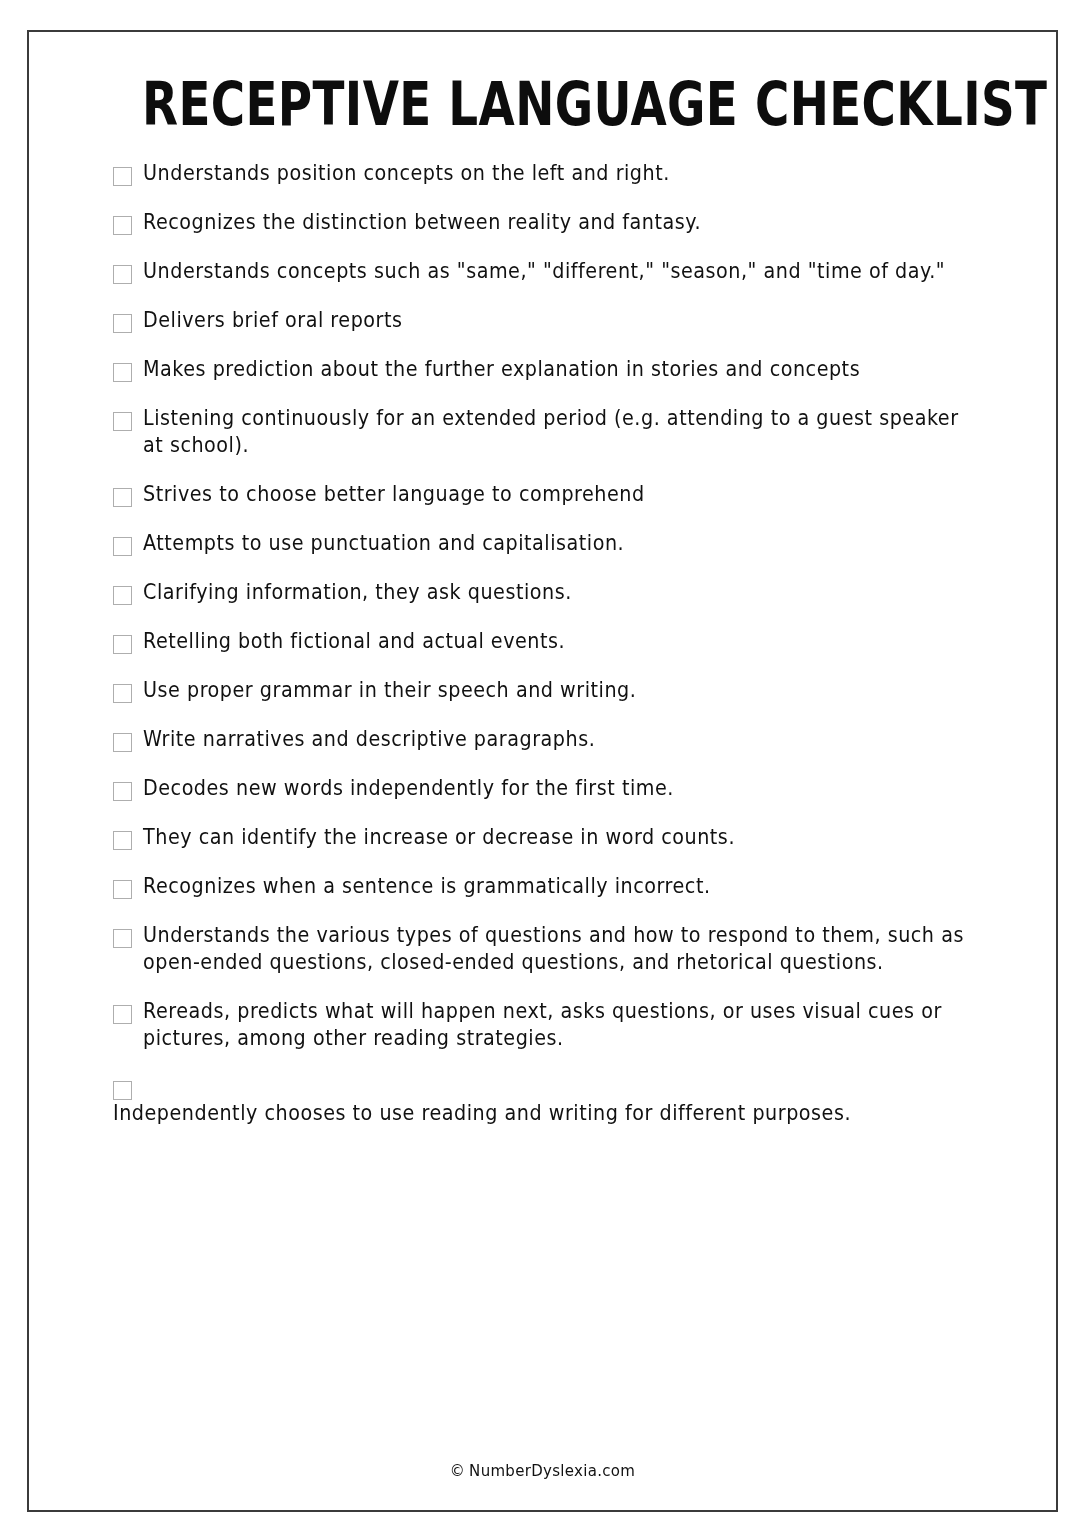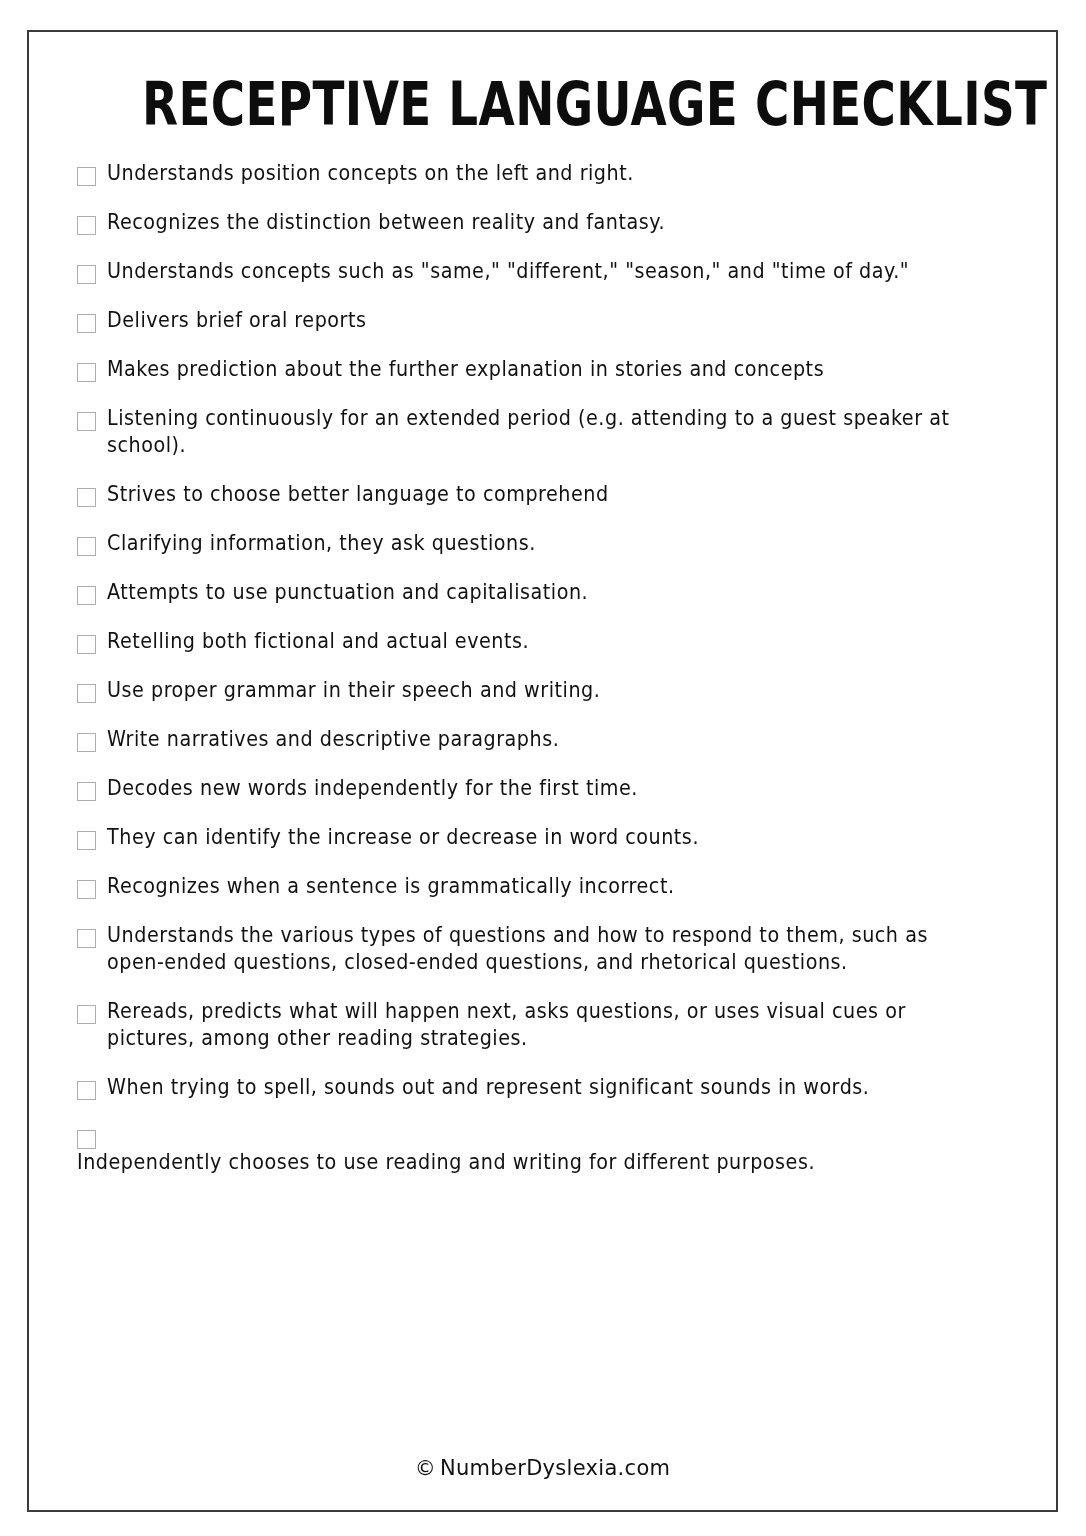--- a/index.html
+++ b/index.html
@@ -67,20 +67,21 @@
     position: absolute;
     left: 48px;
     right: 26px;
     top: 128px;
   }
 
   .item {
     display: flex;
     align-items: flex-start;
     margin-bottom: 22px;
+    margin-left: 36px;
   }
 
   .item .box {
     flex: 0 0 auto;
     width: 19px;
     height: 19px;
     border: 1.6px solid #aeaeae;
     background: #ffffff;
     box-sizing: border-box;
     margin-top: 7px;
@@ -103,21 +104,21 @@
   .item.last { margin-bottom: 0; flex-direction: column; }
 
   
   #footer {
     position: absolute;
     left: 0;
     right: 0;
     bottom: 30px;
     text-align: center;
     font-family: "DejaVu Sans", sans-serif;
-    font-size: 21px;
+    font-size: 15px;
     letter-spacing: 0.3px;
     color: #111111;
   }
   #footer .cmark {
     display: inline-block;
     margin-right: 4px;
   }
 </style>
 </head>
 <body>
@@ -152,28 +153,28 @@
           <div class="item">
             <span class="box"></span>
             <span class="txt">Listening continuously for an extended period (e.g. attending to a guest speaker at school).</span>
           </div>
           <div class="item">
             <span class="box"></span>
             <span class="txt">Strives to choose better language to comprehend</span>
           </div>
           <div class="item">
             <span class="box"></span>
+            <span class="txt">Attempts to use punctuation and capitalisation.</span>
+          </div>
+          <div class="item">
+            <span class="box"></span>
             <span class="txt">Clarifying information, they ask questions.</span>
           </div>
           <div class="item">
             <span class="box"></span>
-            <span class="txt">Attempts to use punctuation and capitalisation.</span>
-          </div>
-          <div class="item">
-            <span class="box"></span>
             <span class="txt">Retelling both fictional and actual events.</span>
           </div>
           <div class="item">
             <span class="box"></span>
             <span class="txt">Use proper grammar in their speech and writing.</span>
           </div>
           <div class="item">
             <span class="box"></span>
             <span class="txt">Write narratives and descriptive paragraphs.</span>
           </div>
@@ -189,24 +190,20 @@
             <span class="box"></span>
             <span class="txt">Recognizes when a sentence is grammatically incorrect.</span>
           </div>
           <div class="item">
             <span class="box"></span>
             <span class="txt">Understands the various types of questions and how to respond to them, such as open-ended questions, closed-ended questions, and rhetorical questions.</span>
           </div>
           <div class="item">
             <span class="box"></span>
             <span class="txt">Rereads, predicts what will happen next, asks questions, or uses visual cues or pictures, among other reading strategies.</span>
-          </div>
-          <div class="item">
-            <span class="box"></span>
-            <span class="txt">When trying to spell, sounds out and represent significant sounds in words.</span>
           </div>
           <div class="item last">
             <span class="box"></span>
             <span class="txt">Independently chooses to use reading and writing for different purposes.</span>
           </div>
         </div>
 
       <div id="footer">
         <span class="cmark">©</span><span>NumberDyslexia.com</span>
       </div>

